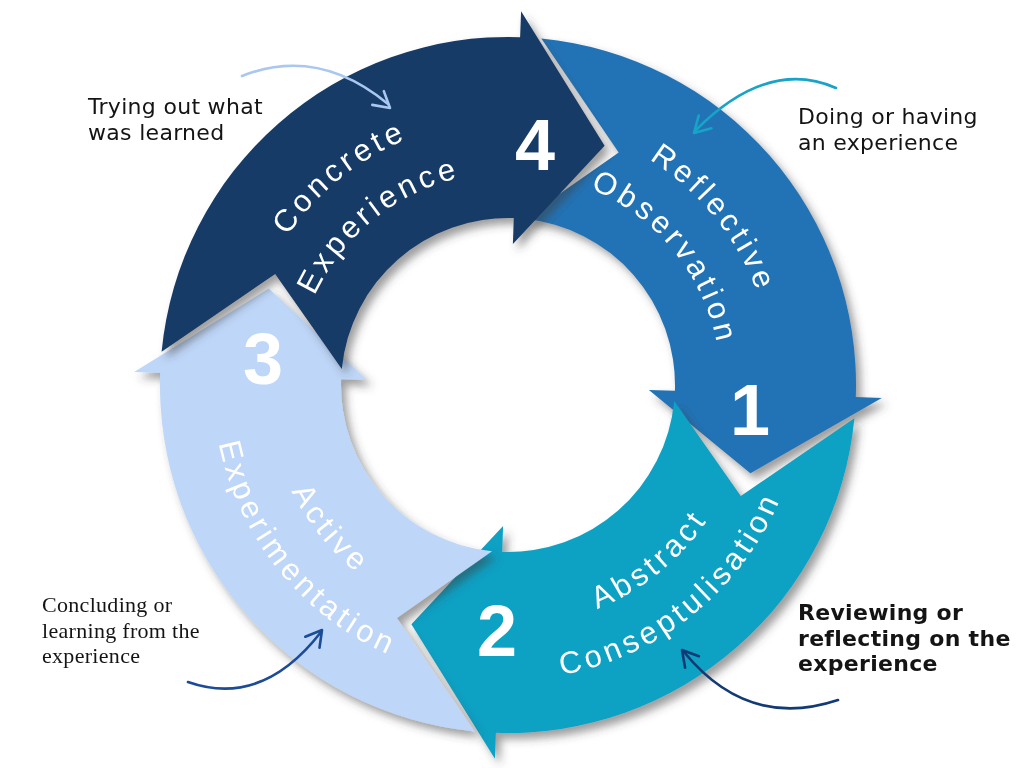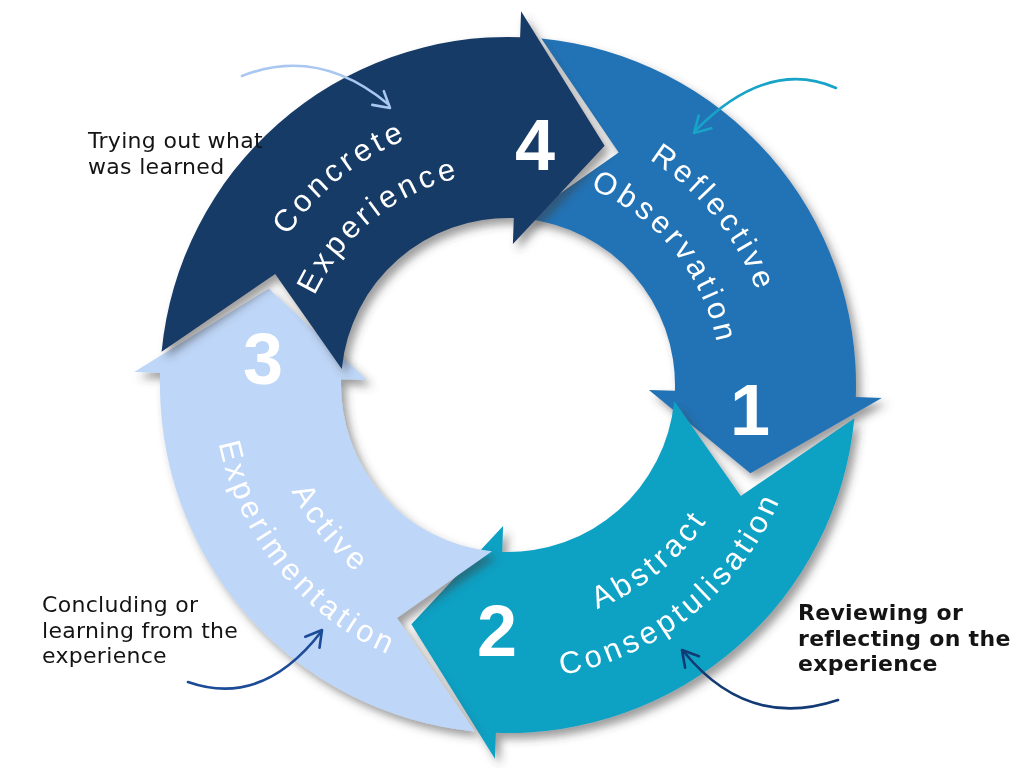--- a/index.html
+++ b/index.html
@@ -82,21 +82,23 @@
     <g>
       <path class="ann-arrow" d="M188,682 Q262,708 321,632" stroke="#1c4b97"></path>
       <path class="ann-arrow" d="M319.5,647.8 L322,630 L305.3,636.7" stroke="#1c4b97"></path>
     </g>
     <g>
       <path class="ann-arrow" d="M838,700 Q748,730 684,652" stroke="#123a74"></path>
       <path class="ann-arrow" d="M698.9,656.2 L682,650 L685.1,667.7" stroke="#123a74"></path>
     </g>
   </svg>
 
-  <div class="hand-note" style="left:88px;top:94px;width:240px;margin-top:34px;">Trying out what
+  <div class="hand-note" style="left:88px;top:94px;width:240px;">Trying out what
 was learned</div>
-  <div class="hand-note" style="left:42px;top:592px;width:240px;">Concluding or
+  <div class="hand-note" style="left:798px;top:104px;width:220px;">Doing or having
+an experience</div>
+  <div class="hand-note" style="left:42px;top:592px;width:240px;font-family:Liberation Serif, serif;">Concluding or
 learning from the
 experience</div>
   <div class="hand-note" style="left:798px;top:600px;width:220px;font-weight:bold;">Reviewing or
 reflecting on the
 experience</div>
 </div>
 
 </body></html>

